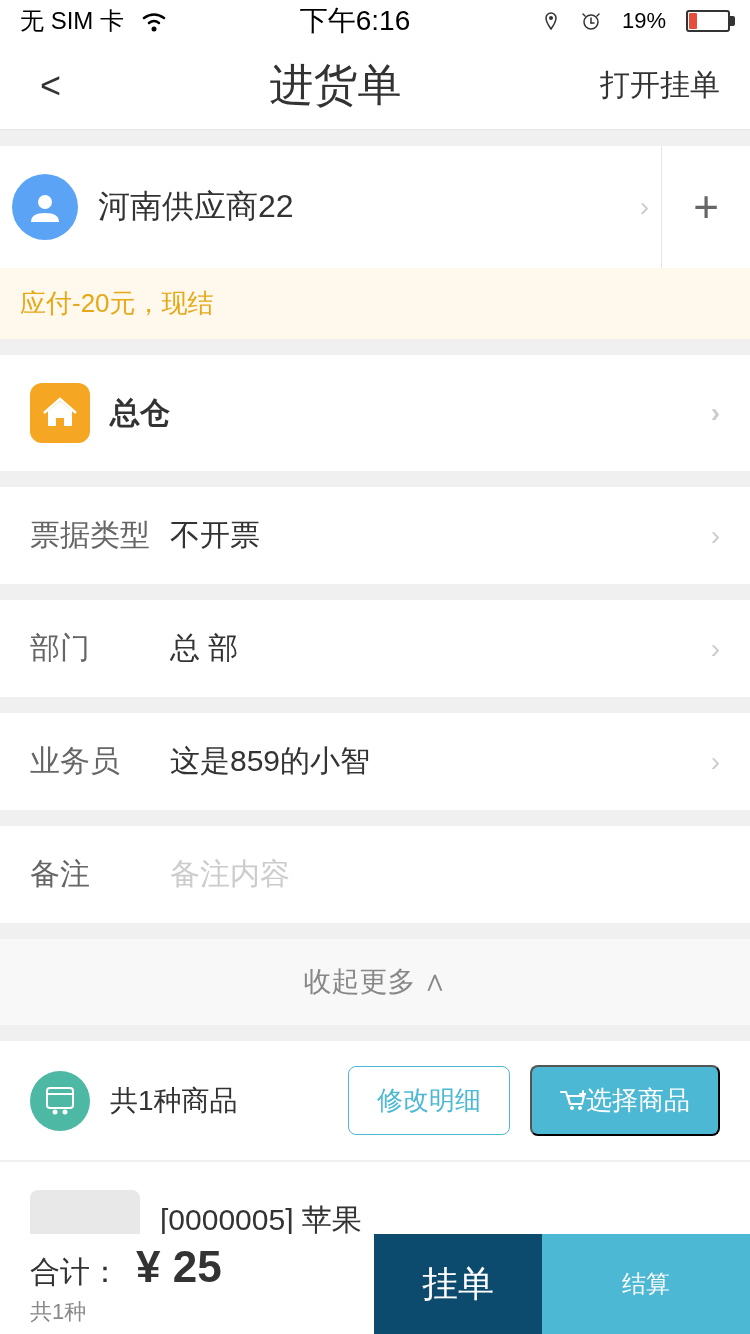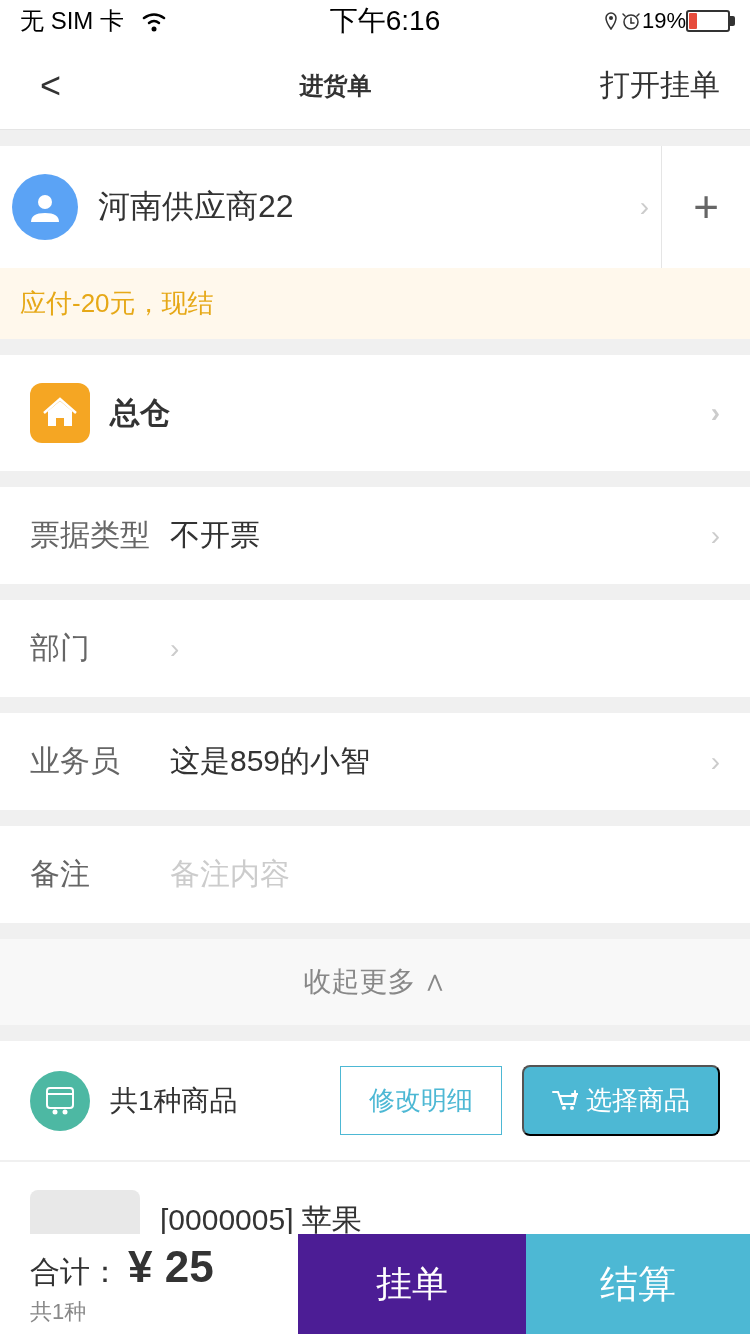--- a/index.html
+++ b/index.html
@@ -18,21 +18,21 @@
       background: #fff;
       display: flex;
       align-items: center;
       justify-content: space-between;
       padding: 0 20px;
       font-size: 24px;
       color: #000;
     }
     .status-left { display: flex; align-items: center; gap: 16px; }
     .status-center { font-size: 28px; font-weight: 500; }
-    .status-right { display: flex; align-items: center; gap: 0; font-size: 22px; }
+    .status-right { display: flex; align-items: center; gap: 20px; font-size: 22px; }
     .battery-icon {
       display: inline-block;
       width: 44px;
       height: 22px;
       border: 2px solid #333;
       border-radius: 3px;
       position: relative;
     }
     .battery-icon::after {
       content: '';
@@ -65,22 +65,22 @@
       padding: 0 30px;
       border-bottom: 1px solid #e5e5e5;
     }
     .nav-back {
       font-size: 36px;
       color: #333;
       cursor: pointer;
       padding: 10px;
     }
     .nav-title {
-      font-size: 24px;
-      font-weight: 700;
+      font-size: 44px;
+      font-weight: 400;
       color: #333;
     }
     .nav-action {
       font-size: 30px;
       color: #333;
       cursor: pointer;
     }
 
     
     .section {
@@ -218,34 +218,33 @@
     .product-count {
       font-size: 28px;
       color: #333;
       flex: 1;
     }
     .btn-outline {
       border: 1px solid #4db8d4;
       color: #4db8d4;
       background: #fff;
       padding: 16px 28px;
-      border-radius: 0;
+      border-radius: 8px;
       font-size: 26px;
       cursor: pointer;
     }
     .btn-primary {
       background: #4db8d4;
       color: #fff;
       padding: 16px 28px;
       border-radius: 8px;
       font-size: 26px;
       cursor: pointer;
       display: flex;
       align-items: center;
-      gap: 8px;
     }
 
     
     .product-item {
       background: #fff;
       display: flex;
       align-items: center;
       padding: 28px 30px;
       margin-top: 2px;
       gap: 20px;
@@ -298,49 +297,49 @@
       display: flex;
       flex-direction: column;
       justify-content: center;
       padding: 0 30px;
     }
     .footer-total-main {
       font-size: 30px;
       color: #333;
       display: flex;
       align-items: baseline;
-      gap: 8px;
+      gap: 16px;
     }
     .footer-total-amount {
       font-size: 44px;
       font-weight: 600;
       color: #333;
     }
     .footer-total-sub {
       font-size: 22px;
       color: #888;
       margin-top: 4px;
     }
     .footer-btn-hang {
-      width: 228px;
-      background: #4c1d95;
+      width: 168px;
+      background: #0c4a6e;
       display: flex;
       align-items: center;
       justify-content: center;
       font-size: 36px;
       color: #fff;
       cursor: pointer;
     }
     .footer-btn-settle {
-      width: 224px;
+      width: 208px;
       background: #4db8d4;
       display: flex;
       align-items: center;
       justify-content: center;
-      font-size: 38px;
+      font-size: 24px;
       color: #fff;
       cursor: pointer;
     }
 
     
     .footer-spacer { height: 116px; }
   </style>
 </head>
 <body>
 
@@ -415,20 +414,21 @@
   <div class="section-row" style="cursor:pointer;border-radius:6px;">
     <span class="row-label">票据类型</span>
     <span class="row-value">不开票</span>
     <span class="chevron">›</span>
   </div>
 </div>
 
 <div class="section">
   <div class="section-row" style="cursor:pointer;">
     <span class="row-label">部门</span>
+    <span class="row-value">总 部</span>
     <span class="chevron">›</span>
   </div>
 </div>
 
 <div class="section">
   <div class="section-row" style="cursor:pointer;">
     <span class="row-label">业务员</span>
     <span class="row-value">这是859的小智</span>
     <span class="chevron">›</span>
   </div>

